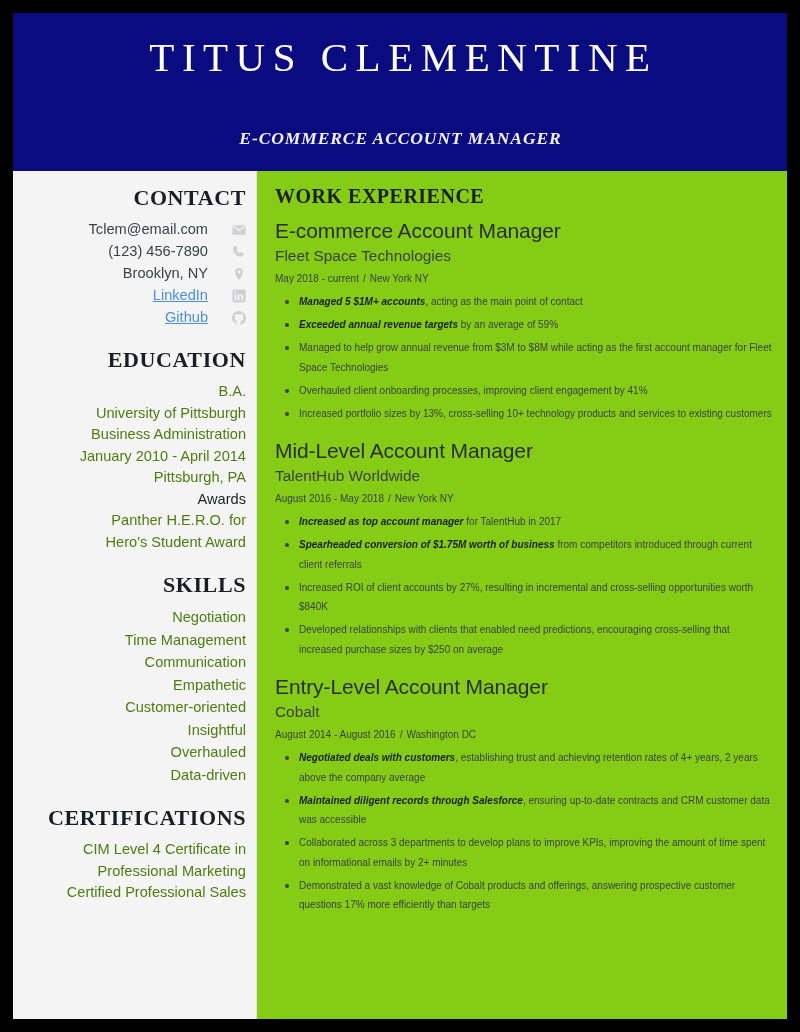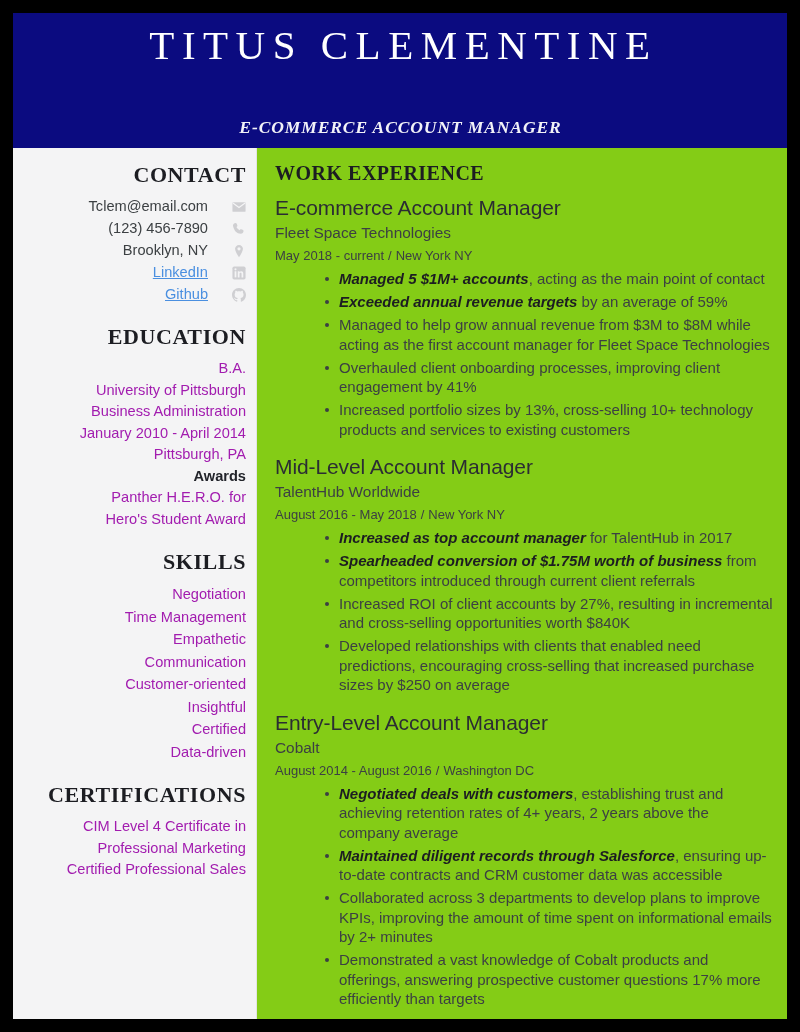--- a/index.html
+++ b/index.html
@@ -20,21 +20,21 @@
     top: 13px;
     width: 774px;
     height: 1006px;
     background: #ffffff;
     overflow: hidden;
   }
 
   
   .header {
     background: #0b0b80;
-    height: 135px;
+    height: 158px;
     width: 100%;
     display: flex;
     flex-direction: column;
     align-items: center;
     justify-content: center;
     box-sizing: border-box;
     padding-top: 0;
     gap: 36px;
   }
   .name {
@@ -131,24 +131,24 @@
     align-items: center;
     justify-content: center;
     color: #cfcfd2;
   }
   .cicon svg { display: block; }
 
   
   .side-line {
     font-size: 14.6px;
     line-height: 21.5px;
-    color: #a21caf;
+    color: #4d7c0f;
   }
   .side-line.strong {
-    font-weight: 700;
+    font-weight: 400;
     color: #22242a;
   }
   .side-block { margin-bottom: 19px; }
   .skills .side-line { line-height: 22.5px; }
   .cert-item { margin-top: 0; }
 
   
   .job { margin-bottom: 14px; }
   .job-title {
     font-size: 21px;
@@ -156,39 +156,38 @@
     font-weight: 400;
     line-height: 28px;
     letter-spacing: -0.1px;
   }
   .job-company {
     font-size: 15.4px;
     color: #3c4043;
     line-height: 22px;
   }
   .job-meta {
-    font-size: 13px;
+    font-size: 10px;
     color: #3c4043;
     line-height: 24px;
     margin-bottom: 1px;
   }
   .job-meta .sep { padding: 0 4px; }
   ul.bullets {
     margin: 0;
     padding: 0 0 0 22px;
     list-style: none;
   }
   ul.bullets li {
     position: relative;
-    font-size: 15px;
+    font-size: 10px;
     line-height: 19.5px;
     color: #3c4043;
     margin-bottom: 3.5px;
     padding-left: 2px;
-    margin-left: 40px;
   }
   ul.bullets li::before {
     content: "";
     position: absolute;
     left: -12px;
     top: 8px;
     width: 4px;
     height: 4px;
     border-radius: 50%;
     background: #3c4043;
@@ -279,25 +278,25 @@
         <div class="side-line">Pittsburgh, PA</div>
         <div class="side-line strong">Awards</div>
         <div class="side-line">Panther H.E.R.O. for</div>
         <div class="side-line">Hero's Student Award</div>
       </div>
 
       <div class="side-block skills">
         <div class="side-heading">SKILLS</div>
         <div class="side-line">Negotiation</div>
         <div class="side-line">Time Management</div>
+        <div class="side-line">Communication</div>
         <div class="side-line">Empathetic</div>
-        <div class="side-line">Communication</div>
         <div class="side-line">Customer-oriented</div>
         <div class="side-line">Insightful</div>
-        <div class="side-line">Certified</div>
+        <div class="side-line">Overhauled</div>
         <div class="side-line">Data-driven</div>
       </div>
 
       <div class="side-block">
         <div class="side-heading">CERTIFICATIONS</div>
         <div class="side-line cert-item">CIM Level 4 Certificate in Professional Marketing</div>
         <div class="side-line cert-item">Certified Professional Sales</div>
       </div>
 
     </div>

